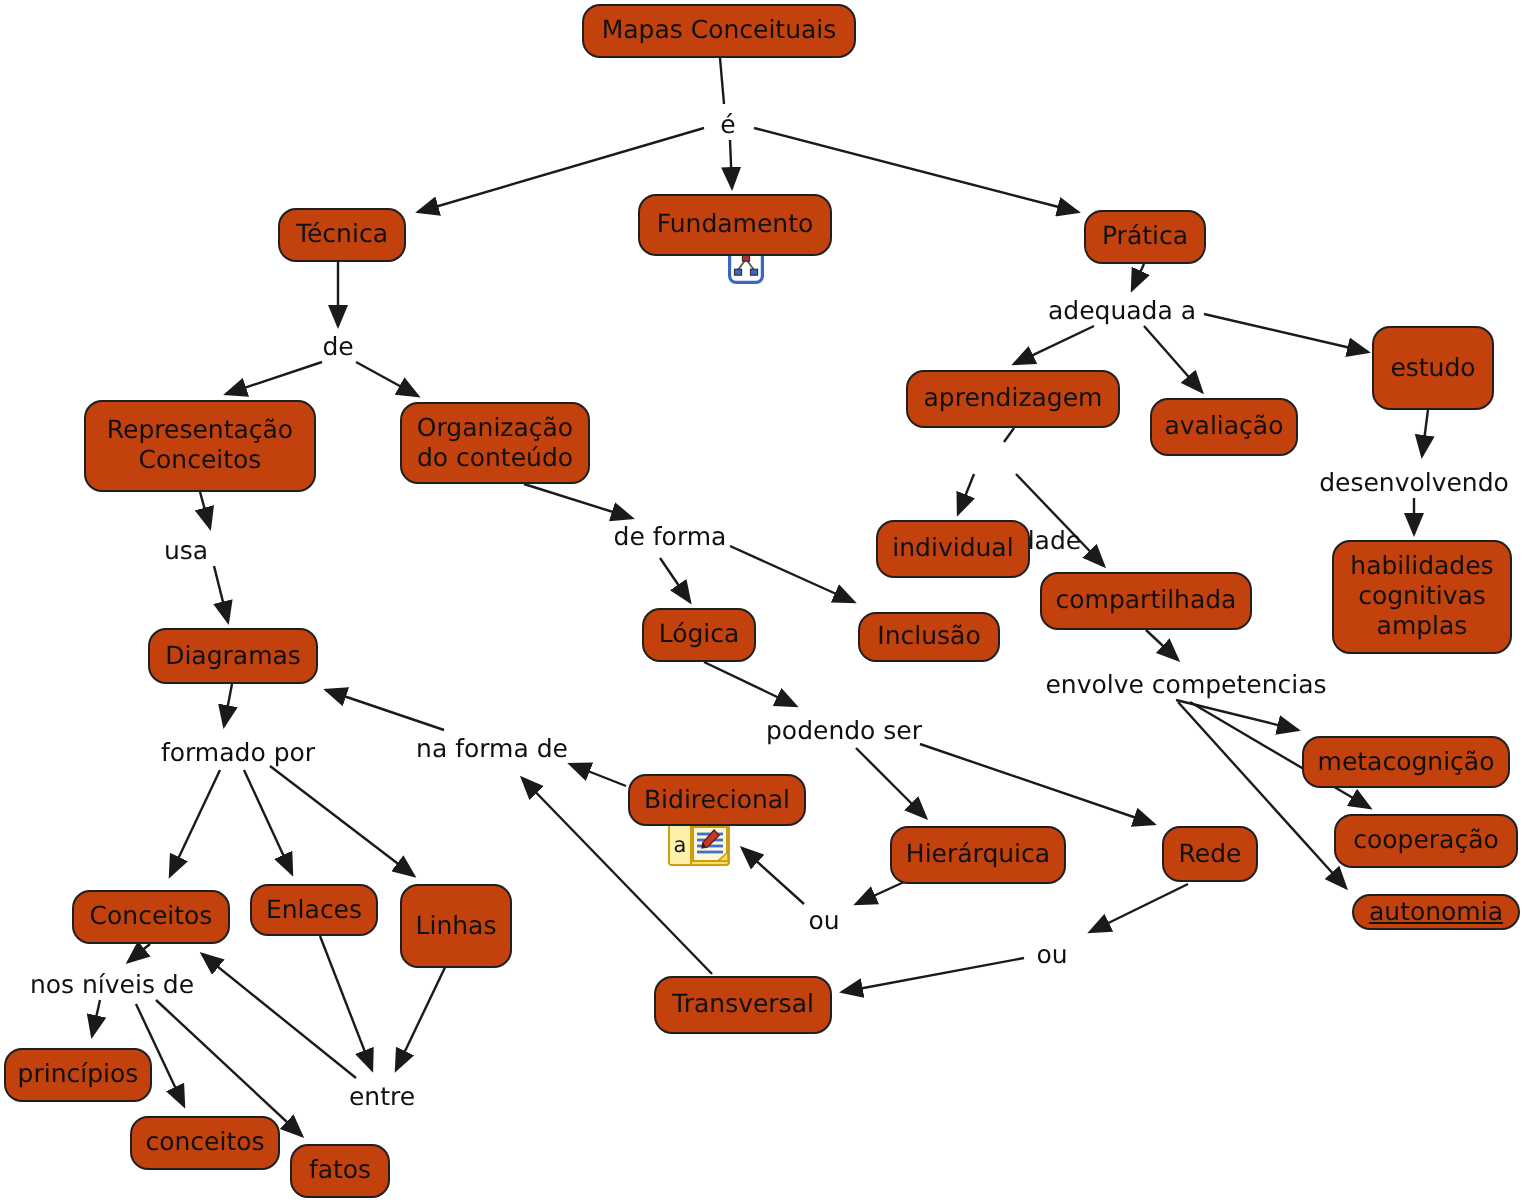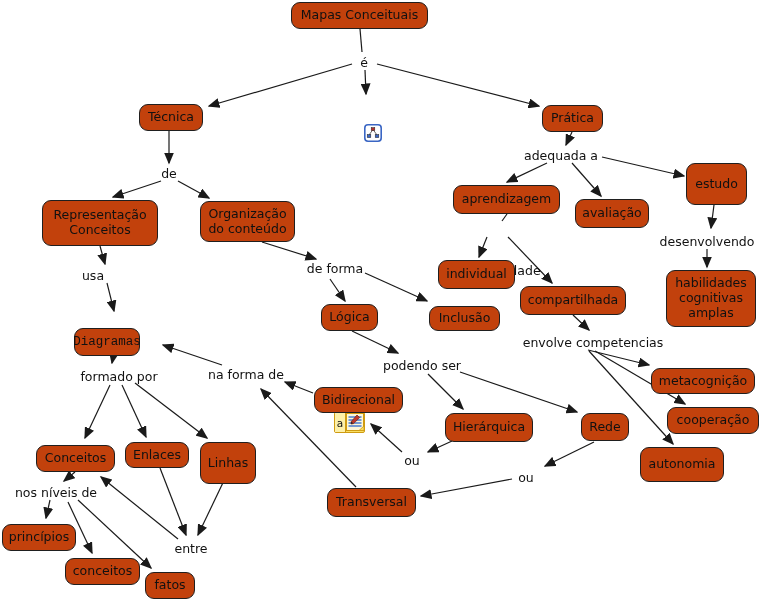--- a/index.html
+++ b/index.html
@@ -128,42 +128,43 @@
     <div class="phrase" style="left: 593px; top: 342px;">envolve competencias</div>
     <div class="phrase" style="left: 422px; top: 365px;">podendo ser</div>
     <div class="phrase" style="left: 119px; top: 376px;">formado por</div>
     <div class="phrase" style="left: 246px; top: 374px;">na forma de</div>
     <div class="phrase" style="left: 412px; top: 460px;">ou</div>
     <div class="phrase" style="left: 526px; top: 477px;">ou</div>
     <div class="phrase" style="left: 56px; top: 492px;">nos níveis de</div>
     <div class="phrase" style="left: 191px; top: 548px;">entre</div>
     <div class="node" style="left: 291px; top: 2px; width: 137px; height: 27px;">Mapas Conceituais</div>
     <div class="node" style="left: 139px; top: 104px; width: 64px; height: 27px;">Técnica</div>
+    <div class="node" style="left: 319px; top: 97px; width: 97px; height: 31px;">Fundamento</div>
     <div class="node" style="left: 542px; top: 105px; width: 61px; height: 27px;">Prática</div>
     <div class="node" style="left: 42px; top: 200px; width: 116px; height: 46px;">Representação
 Conceitos</div>
     <div class="node" style="left: 200px; top: 201px; width: 95px; height: 41px;">Organização
 do conteúdo</div>
     <div class="node" style="left: 453px; top: 185px; width: 107px; height: 29px;">aprendizagem</div>
     <div class="node" style="left: 575px; top: 199px; width: 74px; height: 29px;">avaliação</div>
     <div class="node" style="left: 686px; top: 163px; width: 61px; height: 42px;">estudo</div>
     <div class="node" style="left: 438px; top: 260px; width: 77px; height: 29px;">individual</div>
     <div class="node" style="left: 429px; top: 306px; width: 71px; height: 25px;">Inclusão</div>
     <div class="node" style="left: 666px; top: 270px; width: 90px; height: 57px;">habilidades
 cognitivas
 amplas</div>
     <div class="node" style="left: 520px; top: 286px; width: 106px; height: 29px;">compartilhada</div>
-    <div class="node" style="left: 74px; top: 328px; width: 66px; height: 28px; font-family: Liberation Mono, monospace;">Diagramas</div>
+    <div class="node" style="left: 74px; top: 314px; width: 85px; height: 28px;">Diagramas</div>
     <div class="node" style="left: 321px; top: 304px; width: 57px; height: 27px;">Lógica</div>
     <div class="node" style="left: 314px; top: 387px; width: 89px; height: 26px;">Bidirecional</div>
     <div class="node" style="left: 445px; top: 413px; width: 88px; height: 29px;">Hierárquica</div>
     <div class="node" style="left: 581px; top: 413px; width: 48px; height: 28px;">Rede</div>
     <div class="node" style="left: 651px; top: 368px; width: 104px; height: 26px;">metacognição</div>
     <div class="node" style="left: 667px; top: 407px; width: 92px; height: 27px;">cooperação</div>
-    <div class="node" style="left: 640px; top: 447px; width: 84px; height: 35px;">autonomia</div>
+    <div class="node" style="left: 676px; top: 447px; width: 84px; height: 18px; text-decoration: underline;">autonomia</div>
     <div class="node" style="left: 327px; top: 488px; width: 89px; height: 29px;">Transversal</div>
     <div class="node" style="left: 36px; top: 445px; width: 79px; height: 27px;">Conceitos</div>
     <div class="node" style="left: 125px; top: 442px; width: 64px; height: 26px;">Enlaces</div>
     <div class="node" style="left: 200px; top: 442px; width: 56px; height: 42px;">Linhas</div>
     <div class="node" style="left: 2px; top: 524px; width: 74px; height: 27px;">princípios</div>
     <div class="node" style="left: 65px; top: 558px; width: 75px; height: 27px;">conceitos</div>
     <div class="node" style="left: 145px; top: 572px; width: 50px; height: 27px;">fatos</div>
   </div>
 
 </body></html>

